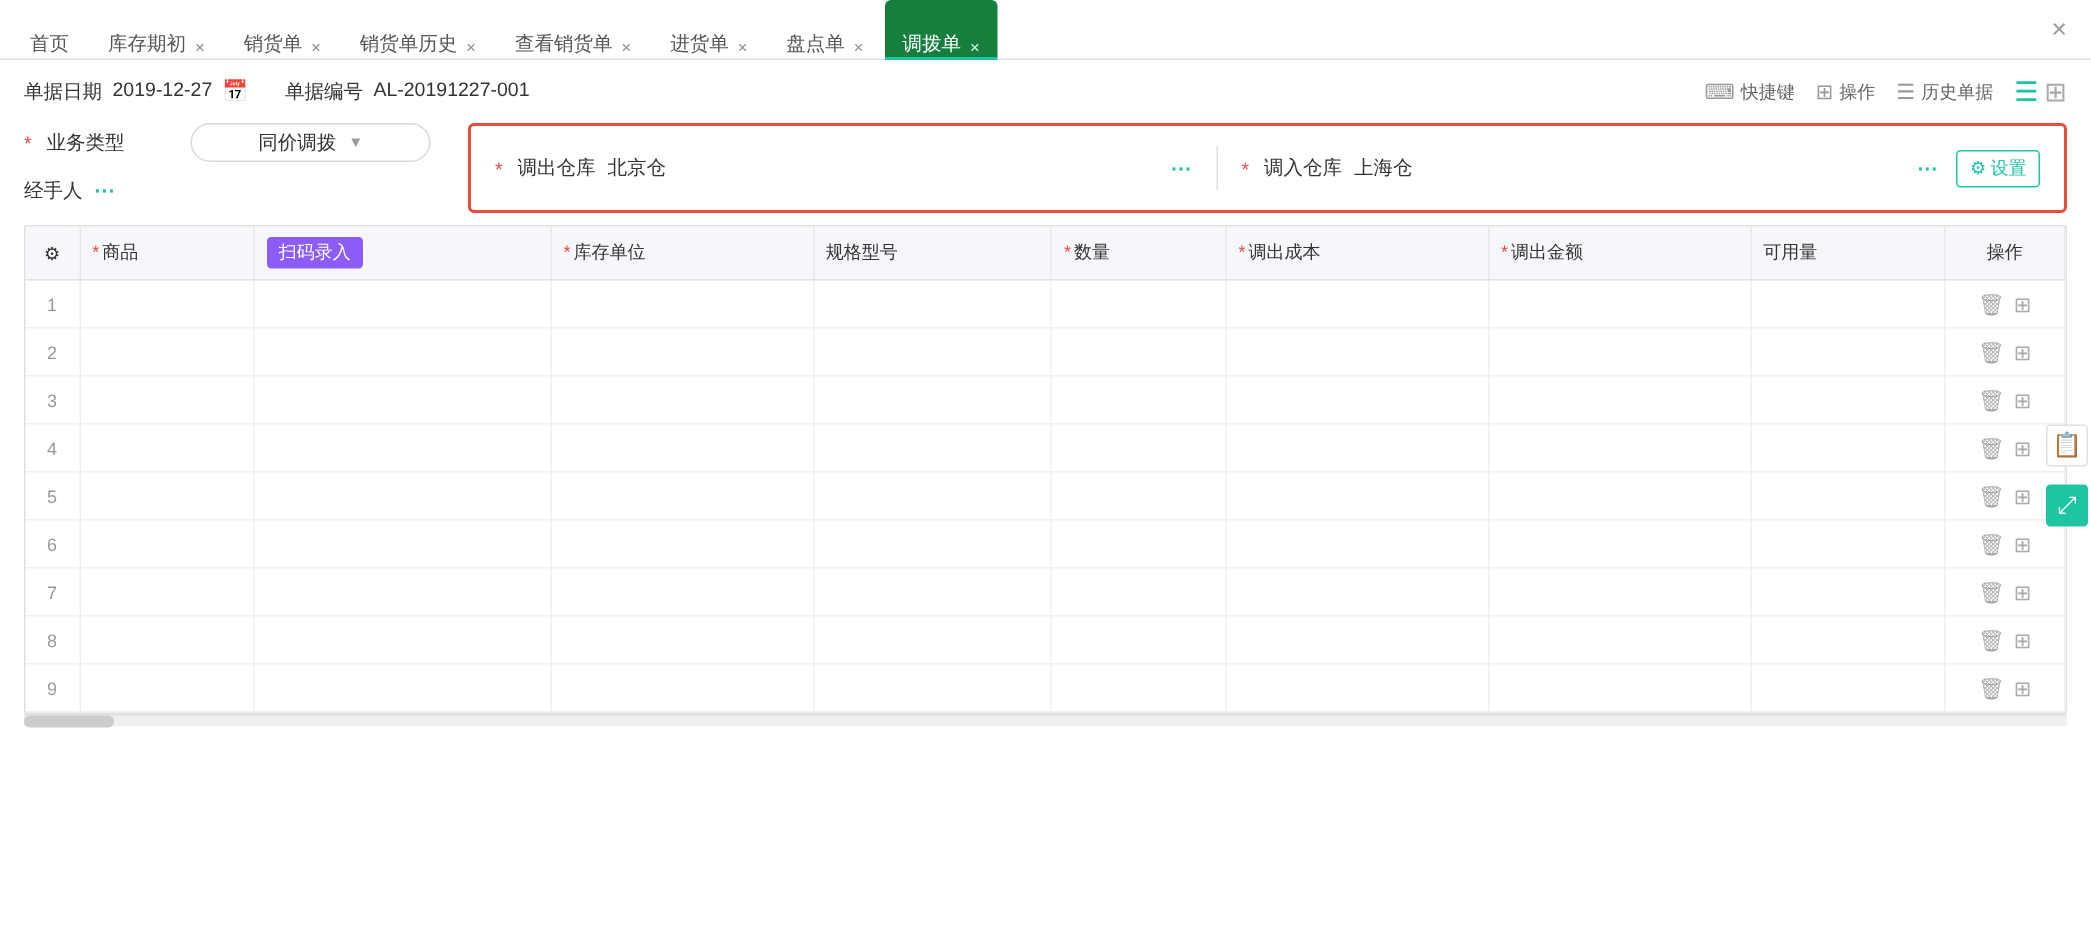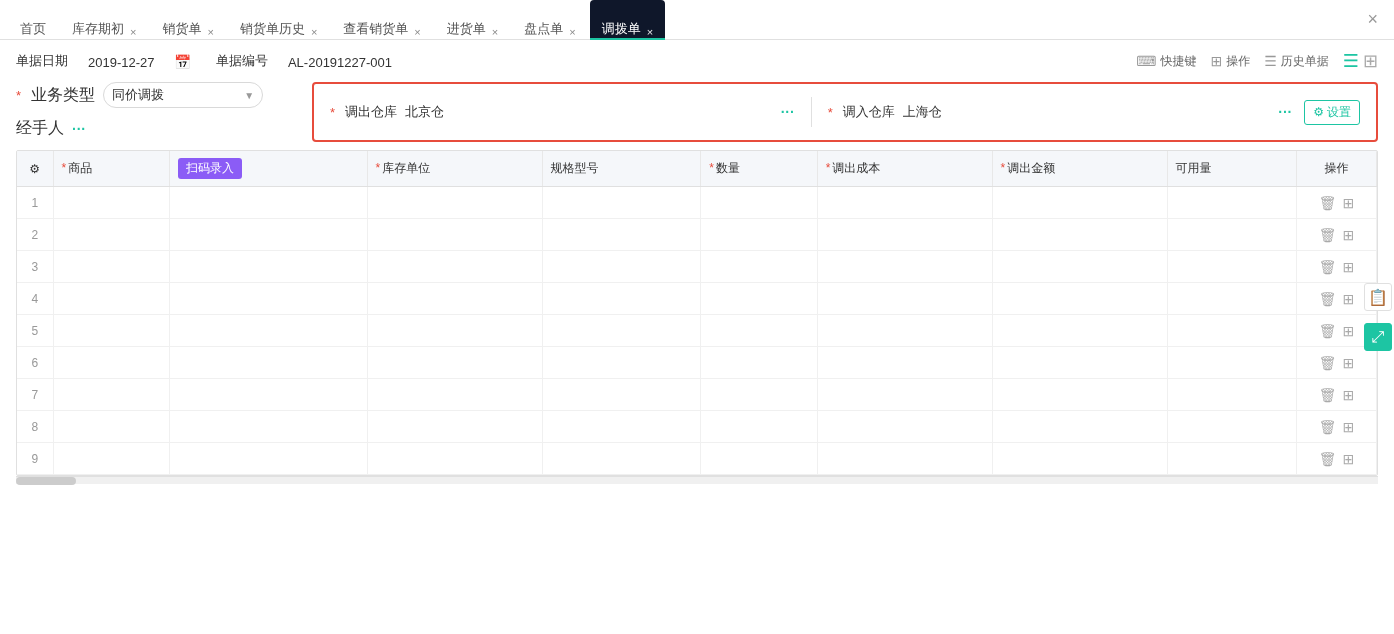--- a/index.html
+++ b/index.html
@@ -21,21 +21,21 @@
       height: 40px;
       cursor: pointer;
       font-size: 13px;
       color: #555;
       white-space: nowrap;
       border-bottom: 2px solid transparent;
       margin-right: 2px;
     }
     .tab.active {
       color: #fff;
-      background: #0f172a;
+      background: #15803d;
       border-radius: 4px 4px 0 0;
       border-bottom: 2px solid #1dc5a3;
     }
     .tab .close-icon {
       margin-left: 6px;
       font-size: 11px;
       color: inherit;
       opacity: 0.7;
       cursor: pointer;
     }
@@ -56,22 +56,22 @@
 
     
     .header-row {
       display: flex;
       align-items: center;
       margin-bottom: 10px;
       gap: 24px;
     }
     .header-field {
       display: flex;
-      align-items: flex-end;
-      gap: 20px;
+      align-items: flex-start;
+      gap: 7px;
       font-size: 13px;
       color: #333;
     }
     .header-field .label { color: #333; }
     .header-field .value { color: #333; font-weight: 500; }
     .header-toolbar {
       margin-left: auto;
       display: flex;
       align-items: center;
       gap: 14px;
@@ -98,33 +98,34 @@
       flex-direction: column;
       gap: 10px;
       min-width: 280px;
     }
     .form-row {
       display: flex;
       align-items: center;
       gap: 8px;
     }
     .req-star { color: #e74c3c; margin-right: 2px; }
-    .form-label { color: #333; font-size: 16px; white-space: nowrap; }
+    .form-label { color: #333; font-size: 13px; white-space: nowrap; }
     .form-select {
       display: flex;
       align-items: center;
       border: 1px solid #d9d9d9;
       border-radius: 13px;
       padding: 3px 8px;
       min-width: 160px;
       font-size: 13px;
       color: #333;
       cursor: pointer;
       background: #fff;
-      justify-content: space-between;
+      justify-content: center;
+      margin-left: 36px;
     }
     .dropdown-arrow { color: #999; font-size: 10px; margin-left: 8px; }
     .form-input-placeholder {
       color: #bbb;
       font-size: 13px;
     }
     .ellipsis-btn {
       color: #1dc5a3;
       cursor: pointer;
       font-size: 14px;

